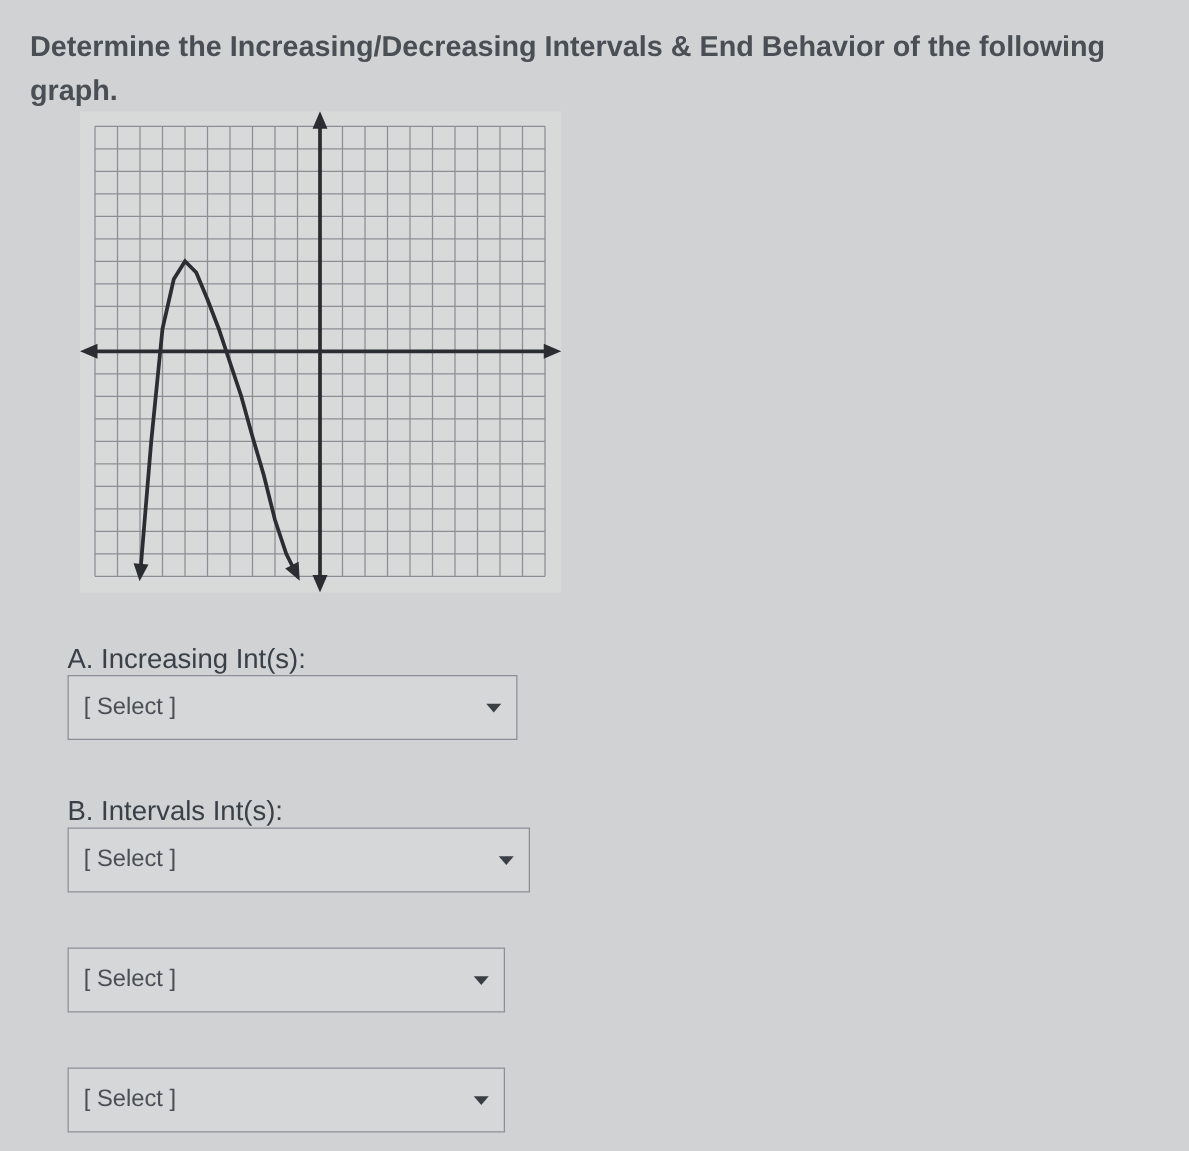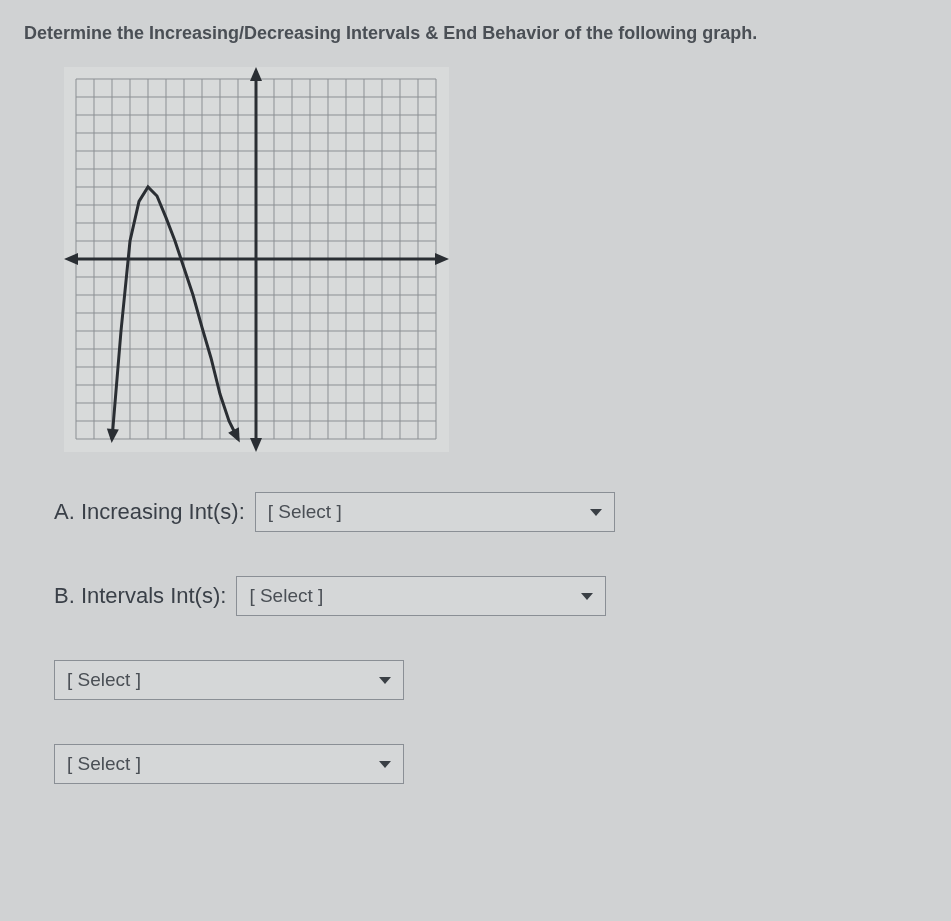--- a/index.html
+++ b/index.html
@@ -6,51 +6,50 @@
   body {
     margin: 0;
     padding: 20px 24px;
     width: 951px;
     height: 921px;
     background: #d0d2d3;
     font-family: Arial, Helvetica, sans-serif;
     color: #3a3f45;
   }
   .question-title {
-    font-size: 18px;
+    font-size: 23px;
     font-weight: bold;
     color: #4a4f55;
     line-height: 1.5;
-    margin-bottom: 20px;
   }
   .graph-panel {
     width: 385px;
     height: 385px;
     background: #d8dada;
     position: relative;
     margin-left: 40px;
     margin-bottom: 40px;
   }
   .graph-panel svg { position: absolute; top: 0; left: 0; }
   .answers { padding-left: 30px; }
   .answer-row {
     display: flex;
-    align-items: center;
     margin-bottom: 44px;
     font-size: 22px;
     color: #3a4048;
+    flex-direction: column;
   }
   .answer-label { margin-right: 10px; white-space: nowrap; }
   .select-box {
     display: inline-flex;
     align-items: center;
     justify-content: space-between;
     border: 1px solid #8a8f95;
     background: #d5d7d8;
-    height: 40px;
+    height: 52px;
     padding: 0 12px;
     font-size: 19px;
     color: #4a4f55;
     cursor: pointer;
   }
   .select-a { width: 360px; }
   .select-b { width: 370px; }
   .select-c { width: 350px; }
   .select-d { width: 350px; }
   .chev {

